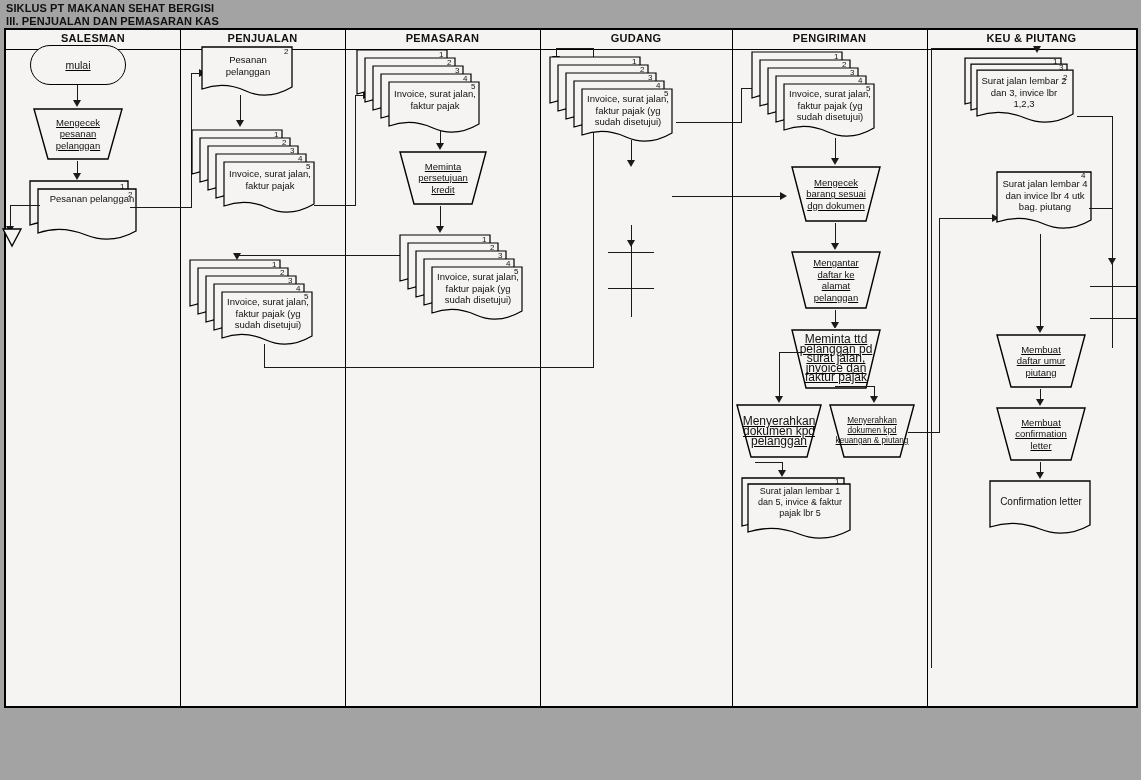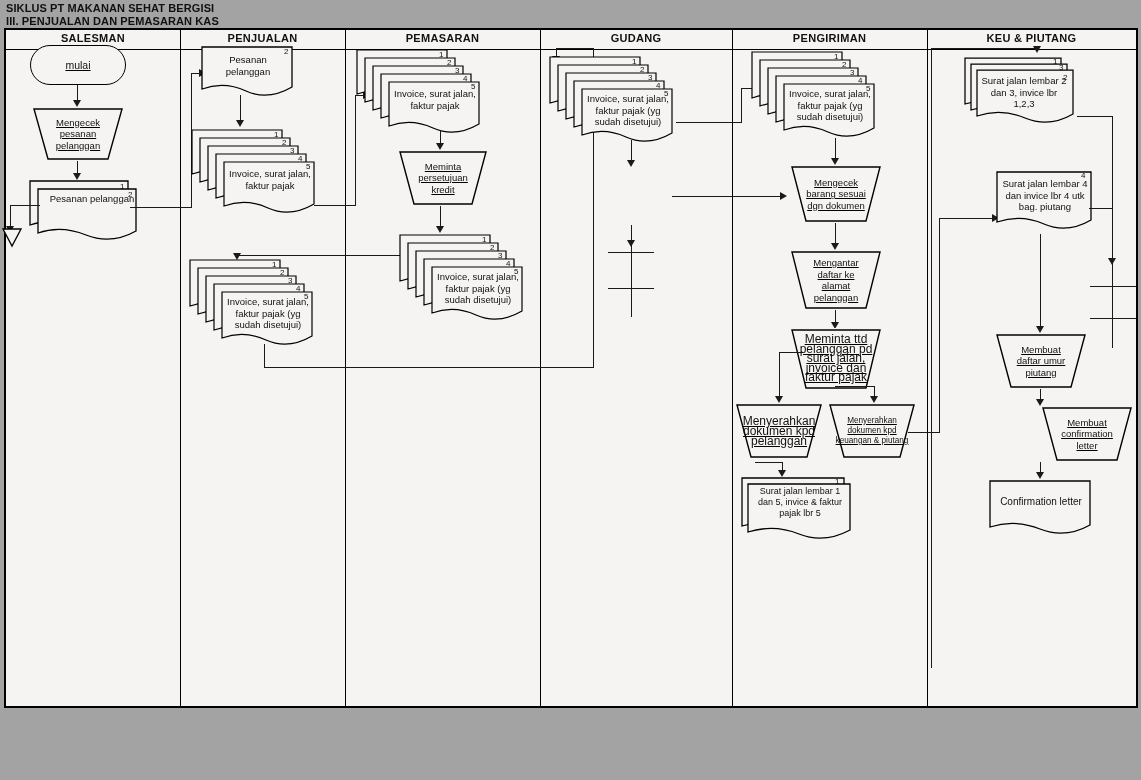--- a/index.html
+++ b/index.html
@@ -367,21 +367,21 @@
   <div class="node trap" style="left:995px;top:333px;width:92px;height:56px">
     <svg width="92" height="56" viewBox="0 0 92 56">
         <polygon points="2,2 90,2 76,54 16,54" fill="#f5f4f2" stroke="#000" stroke-width="1.4"></polygon>
       </svg>
     <div class="tx">Membuat daftar umur piutang</div>
   </div>
 
   <div class="ln lv" style="left:1040px;top:389px;height:14px"></div>
   <div class="arr arr-d" style="left:1036px;top:399px"></div>
 
-  <div class="node trap" style="left:1041px;top:406px;width:92px;height:56px">
+  <div class="node trap" style="left:995px;top:406px;width:92px;height:56px">
     <svg width="92" height="56" viewBox="0 0 92 56">
         <polygon points="2,2 90,2 76,54 16,54" fill="#f5f4f2" stroke="#000" stroke-width="1.4"></polygon>
       </svg>
     <div class="tx">Membuat confirmation letter</div>
   </div>
 
   <div class="ln lv" style="left:1040px;top:462px;height:14px"></div>
   <div class="arr arr-d" style="left:1036px;top:472px"></div>
 
   <div class="docwrap" style="left:988px;top:479px;width:106px;height:62px">

